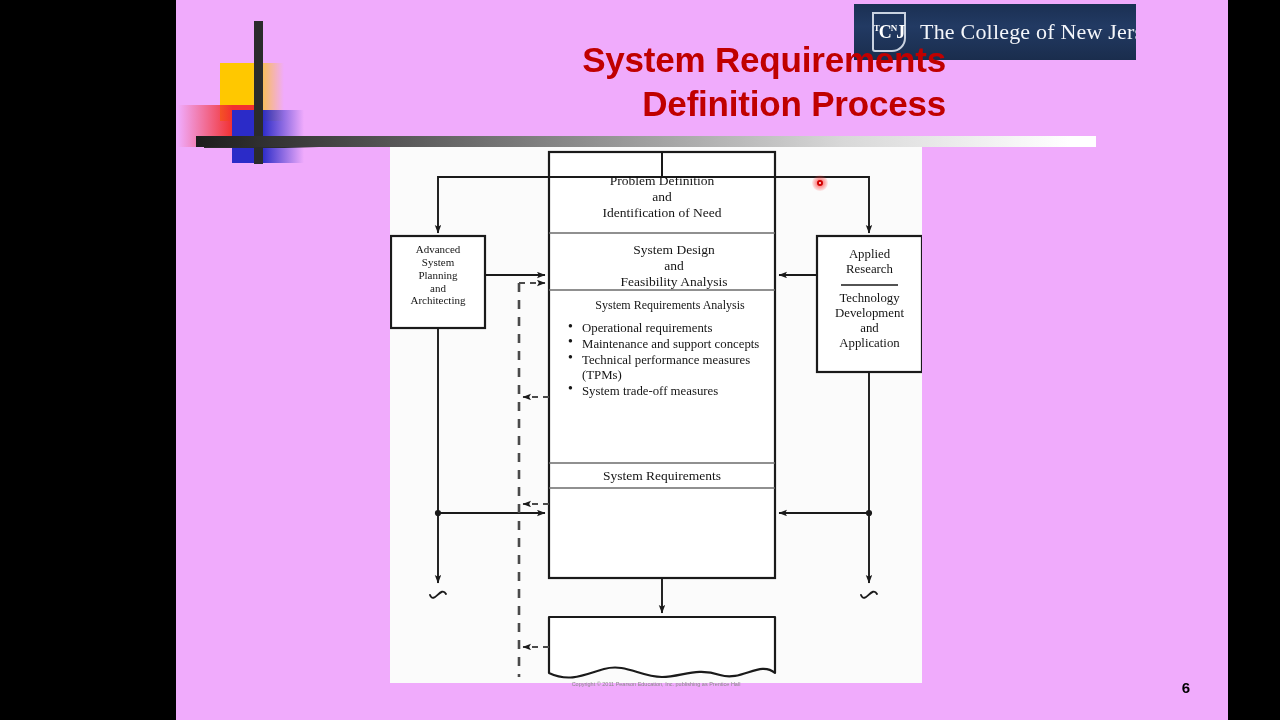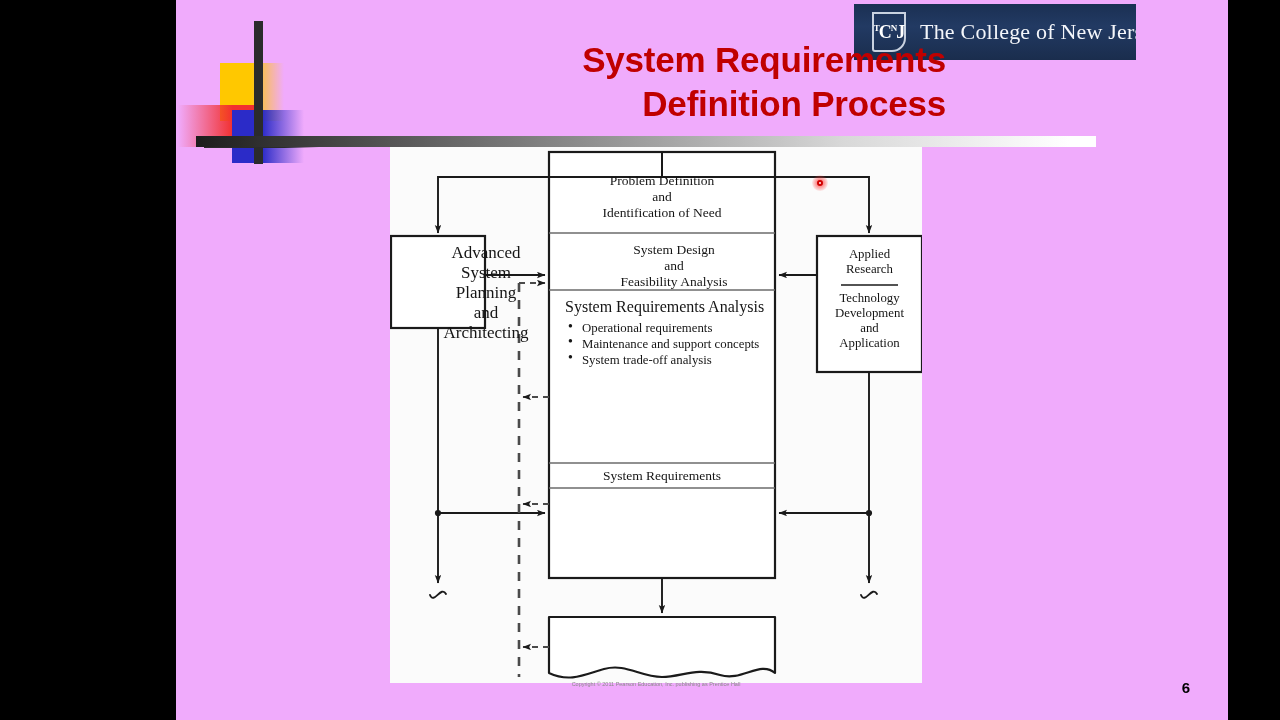--- a/index.html
+++ b/index.html
@@ -258,32 +258,33 @@
       </svg>
 
       <div class="fig-text fig-center" style="left:159px; top:26px; width:226px; font-size:13.5px; white-space:pre-line;">Problem Definition
 and
 Identification of Need</div>
 
       <div class="fig-text fig-center" style="left:159px; top:95px; width:226px; font-size:13.5px; white-space:pre-line;padding-left:24px;">System Design
 and
 Feasibility Analysis</div>
 
-      <div class="fig-text" style="left:175px; top:151px; width:210px; font-size:16px;">System Requirements Analysis</div>
+      <div class="fig-text" style="left:175px; top:151px; width:210px; font-size:12px;text-align:center;">System Requirements Analysis</div>
 
       <ul class="fig-text fig-bullets" style="left:178px; top:174px; width:200px; font-size:12.8px;">
         <li>Operational requirements</li>
         <li>Maintenance and support concepts</li>
-        <li>System trade-off analysis</li>
+        <li>Technical performance measures (TPMs)</li>
+        <li>System trade-off measures</li>
       </ul>
 
       <div class="fig-text fig-center" style="left:159px; top:321px; width:226px; font-size:13.5px;">System Requirements</div>
 
 
-      <div class="fig-text fig-center" style="left:1px; top:96px; width:94px; font-size:17px; white-space:pre-line;margin-left:48px;">Advanced
+      <div class="fig-text fig-center" style="left:1px; top:96px; width:94px; font-size:11px; white-space:pre-line;">Advanced
 System
 Planning
 and
 Architecting</div>
 
       <div class="fig-text fig-center" style="left:427px; top:100px; width:105px; font-size:12.8px; white-space:pre-line;text-align:center;">Applied
 Research</div>
 
       <div class="fig-text fig-center" style="left:427px; top:144px; width:105px; font-size:12.8px; white-space:pre-line;">Technology
 Development

